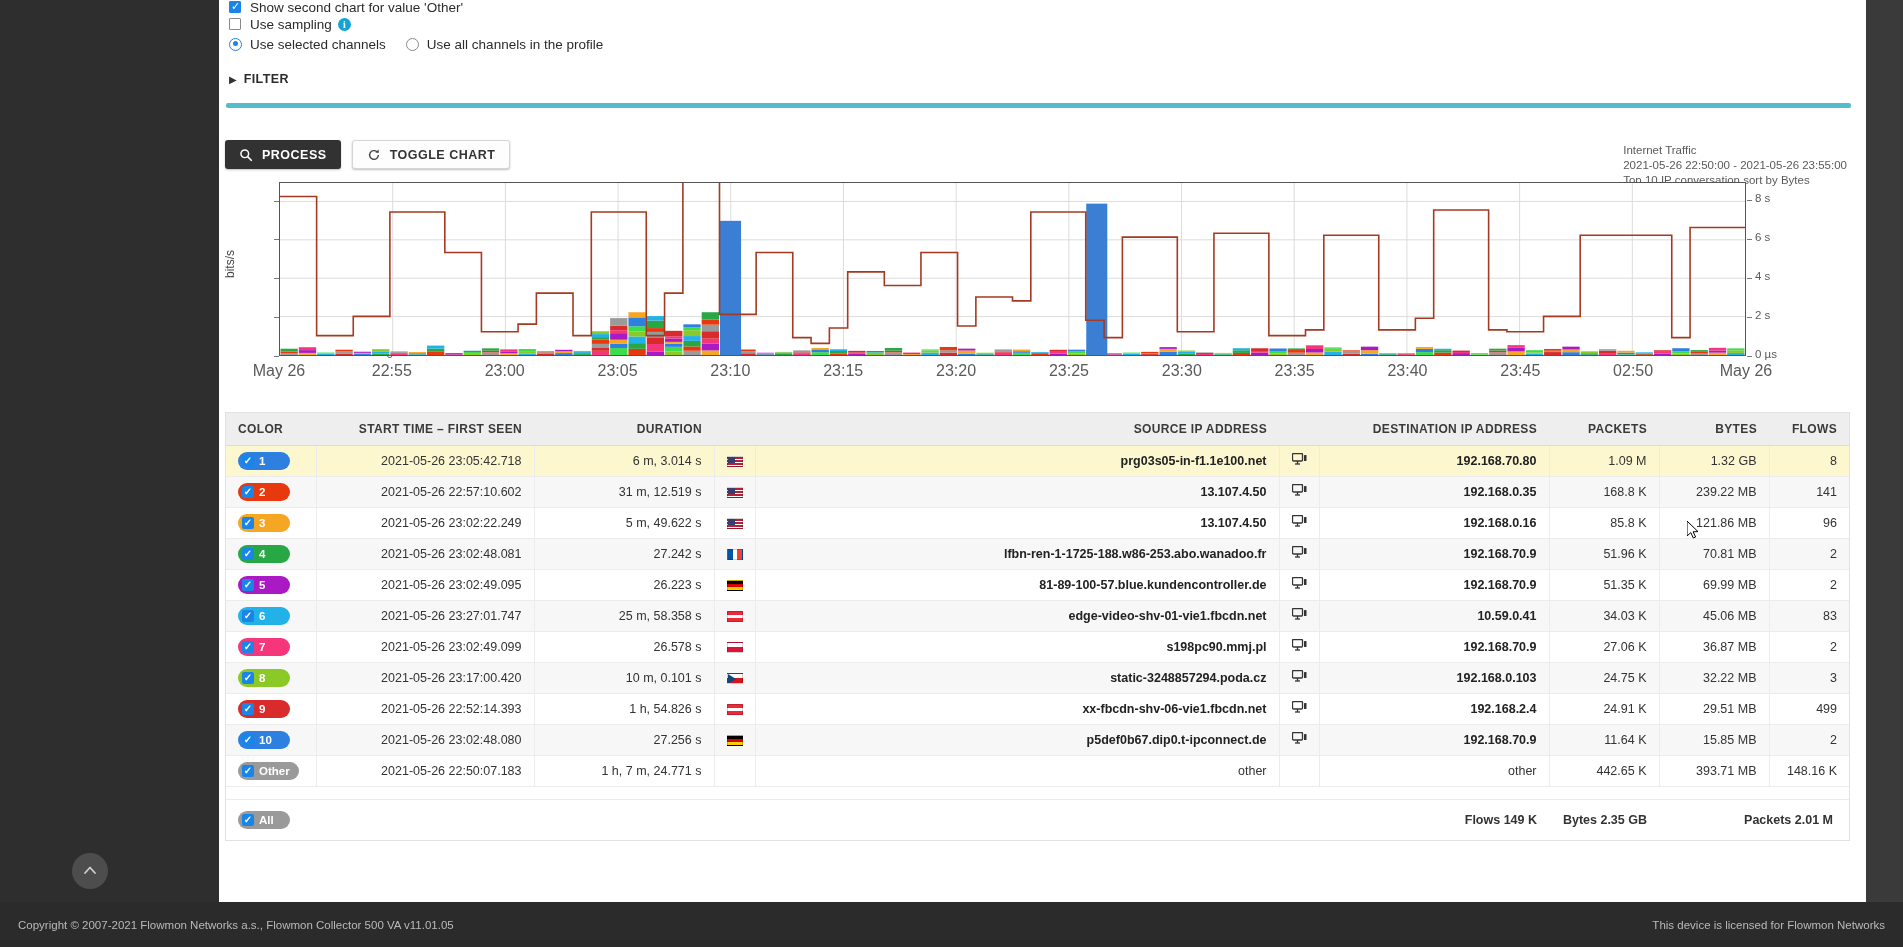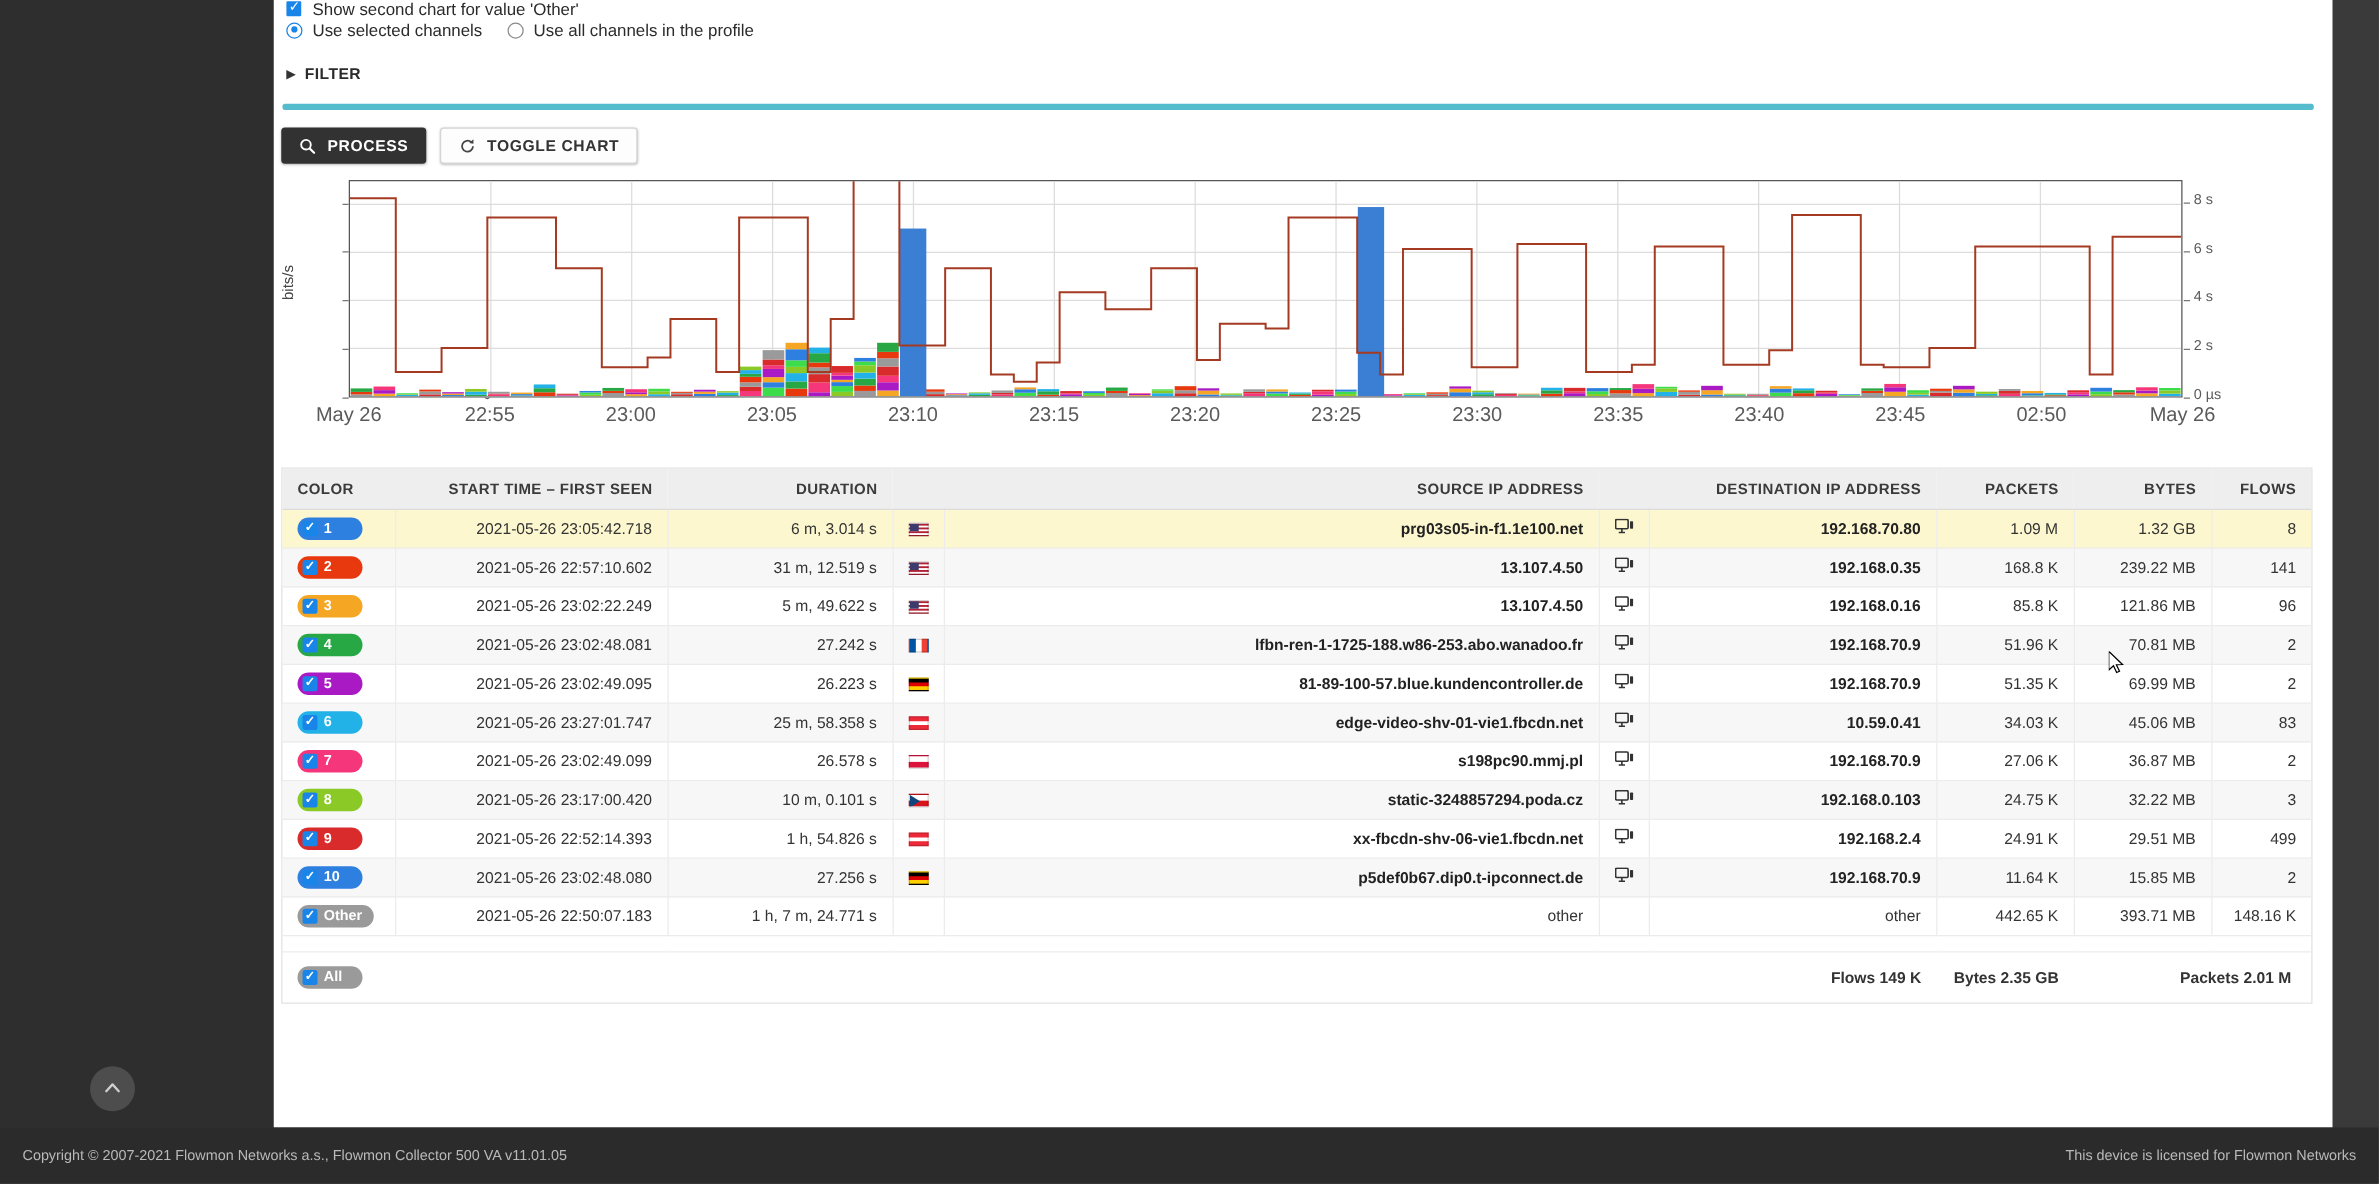--- a/index.html
+++ b/index.html
@@ -49,21 +49,21 @@
   .radio-group .gap { width:14px; }
 
   .filter-row { display:flex; align-items:center; margin-top:18px; padding-left:10px; }
   .tri { font-size:10px; color:#333; margin-right:7px; }
   .filter-label { font-size:12.5px; font-weight:bold; letter-spacing:.4px; color:#2b2b2b; }
 
   
   .teal-bar { margin:17px 15px 0 7px; height:5px; background:#55bccd; border-radius:2px; }
 
   
-  .btn-row { display:flex; align-items:flex-start; margin-top:14px; padding-left:6px; position:relative; }
+  .btn-row { display:flex; align-items:flex-start; margin-top:32px; padding-left:6px; position:relative; }
   .btn {
     display:flex; align-items:center; gap:9px;
     height:29px; padding:0 14px; border-radius:3px;
     font-size:12.5px; font-weight:bold; letter-spacing:.5px; cursor:pointer;
     box-shadow:0 1px 2px rgba(0,0,0,.25);
   }
   .btn-dark { background:#323232; color:#fff; }
   .btn-light { background:#fdfdfd; color:#333; border:1px solid #d6d6d6; margin-left:11px; }
   .ico { width:14px; height:14px; flex:0 0 auto; }
 
@@ -154,20 +154,25 @@
 <div class="dark-right"></div>
 
 <div class="content">
  <div class="inner">
 
   <div class="opts">
     <div class="opt-row first">
       <div class="cb checked"></div>
       <span class="opt-label">Show second chart for value 'Other'</span>
     </div>
+    <div class="opt-row">
+      <div class="cb"></div>
+      <span class="opt-label">Use sampling</span>
+      <span class="info-i">i</span>
+    </div>
     <div class="opt-row radio-group">
       <div class="rb on"></div>
       <span class="opt-label">Use selected channels</span>
       <span class="gap"></span>
       <div class="rb"></div>
       <span class="opt-label">Use all channels in the profile</span>
     </div>
   </div>
 
   <div class="filter-row">
@@ -184,20 +189,25 @@
         <line x1="10" y1="10" x2="14" y2="14" stroke="#fff" stroke-width="2" stroke-linecap="round"></line>
       </svg>
       <span>PROCESS</span>
     </div>
     <div class="btn btn-light">
       <svg class="ico" viewBox="0 0 16 16">
         <path d="M13 8a5 5 0 1 1-1.6-3.7" fill="none" stroke="#444" stroke-width="1.6"></path>
         <polygon points="13.4,1.6 13.4,5.6 9.6,5.0" fill="#444"></polygon>
       </svg>
       <span>TOGGLE CHART</span>
+    </div>
+    <div class="chart-meta">
+      <div>Internet Traffic</div>
+      <div>2021-05-26 22:50:00 - 2021-05-26 23:55:00</div>
+      <div>Top 10 IP conversation sort by Bytes</div>
     </div>
   </div>
 
   <div class="chart-wrap">
     <div class="ylabel">bits/s</div>
     <div id="yticks-left">
           <div class="ytick" style="top: 166px;">0</div>
           <div class="tickmark" style="left: 55px; top: 174px;"></div>
           <div class="ytick" style="top: 127.161px;">25 M</div>
           <div class="tickmark" style="left: 55px; top: 135.161px;"></div>

